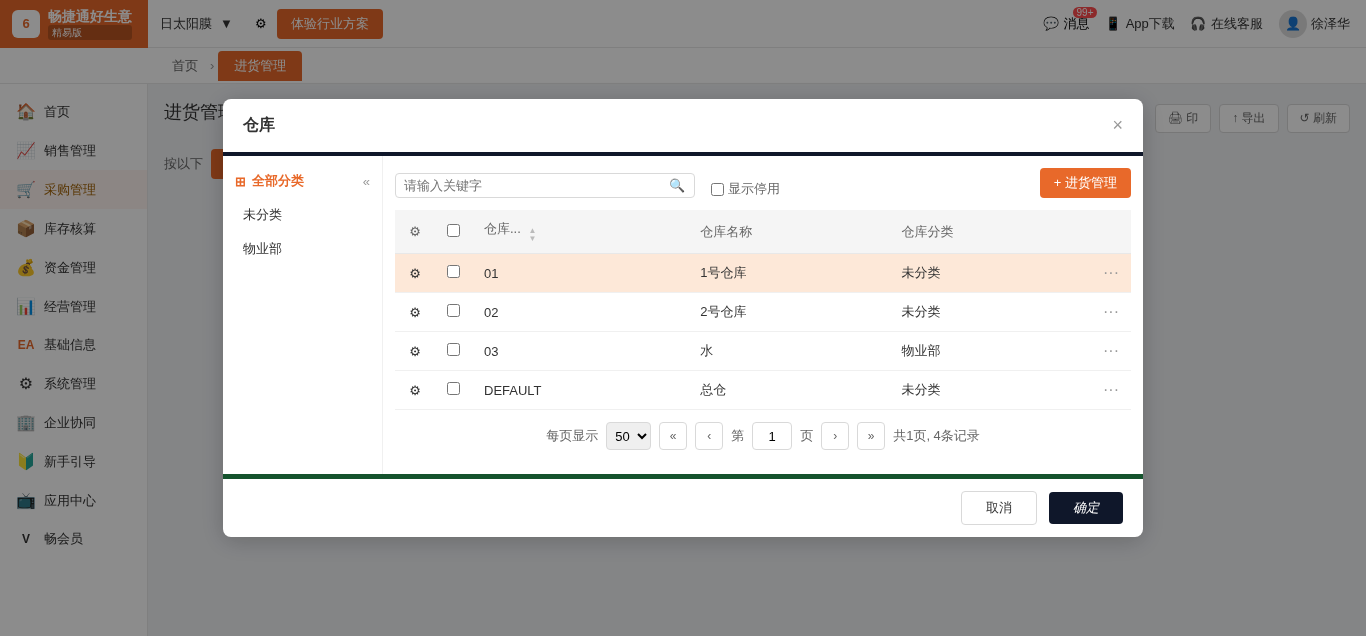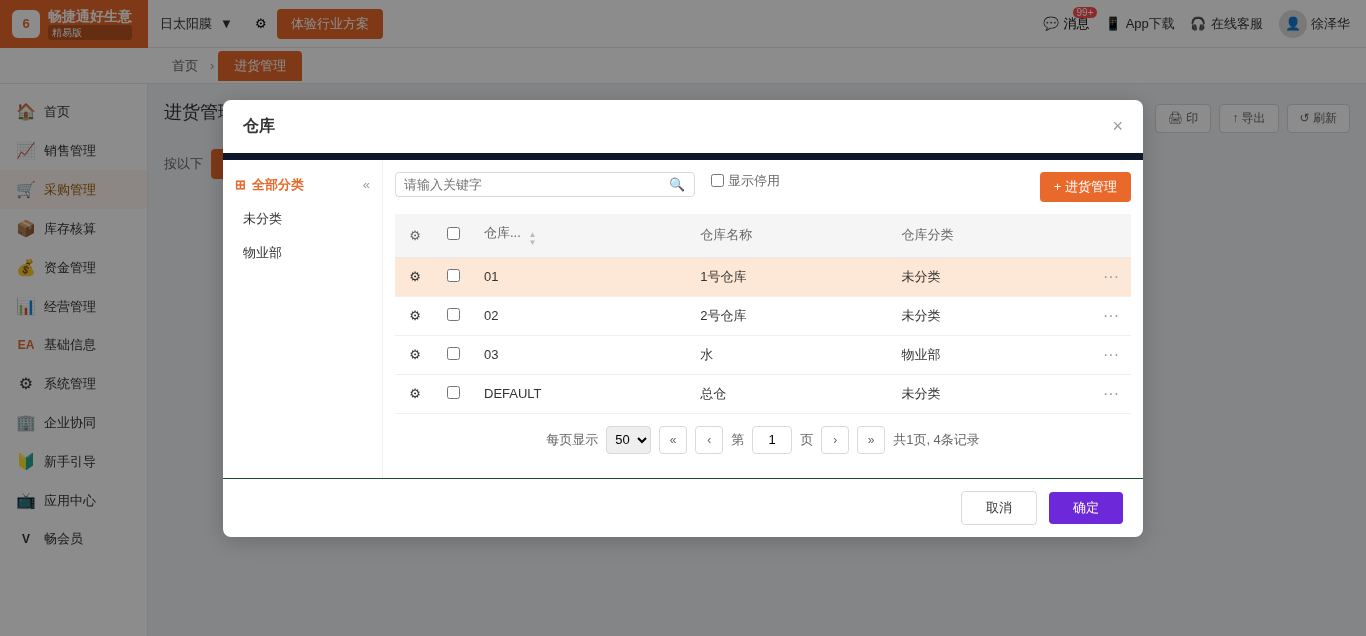--- a/index.html
+++ b/index.html
@@ -118,21 +118,21 @@
       border-radius: 8px;
       width: 920px;
       max-height: 580px;
       display: flex;
       flex-direction: column;
       box-shadow: 0 4px 24px rgba(0,0,0,0.2);
     }
     .modal-header {
       display: flex; align-items: center; justify-content: space-between;
       padding: 16px 20px;
-      border-bottom: 7px solid #0f172a;
+      border-bottom: 4px solid #0f172a;
     }
     .modal-title { font-size: 16px; font-weight: bold; color: #333; }
     .modal-close { cursor: pointer; color: #999; font-size: 18px; }
 
     .modal-body {
       display: flex; flex: 1; overflow: hidden;
     }
 
     
     .category-panel {
@@ -155,21 +155,21 @@
     }
 
     
     .table-panel {
       flex: 1;
       display: flex;
       flex-direction: column;
       padding: 12px;
     }
     .table-toolbar {
-      display: flex; align-items: flex-start; gap: 8px; margin-bottom: 12px;
+      display: flex; align-items: flex-end; gap: 8px; margin-bottom: 12px;
     }
     .search-box {
       display: flex; align-items: center;
       border: 1px solid #d9d9d9; border-radius: 4px;
       padding: 4px 8px; flex: 1; max-width: 300px;
       background: #fff;
     }
     .search-box input {
       border: none; outline: none; flex: 1; font-size: 13px; color: #999;
     }
@@ -227,29 +227,29 @@
     }
     .page-select {
       height: 28px; border: 1px solid #d9d9d9; border-radius: 4px;
       font-size: 13px; padding: 0 4px;
     }
 
     
     .modal-footer {
       display: flex; align-items: center; justify-content: flex-end;
       gap: 12px; padding: 12px 20px;
-      border-top: 1px solid #14532d;
+      border-top: 5px solid #14532d;
     }
     .btn-cancel {
       background: #fff; color: #333; border: 1px solid #d9d9d9;
       border-radius: 4px; padding: 7px 24px; cursor: pointer; font-size: 13px;
     }
     .btn-confirm {
-      background: #6d28d9; color: #fff; border: none;
-      border-radius: 4px; padding: 7px 24px; cursor: pointer; font-size: 13px;
+      background: #0f172a; color: #fff; border: none;
+      border-radius: 4px; padding: 7px 24px; cursor: pointer; font-size: 13px; font-style: italic;
     }
 
     
     .row-actions { color: #999; font-size: 16px; }
 
     
     .gear-col { color: #999; }
 
     
     input[type=checkbox] { cursor: pointer; }

